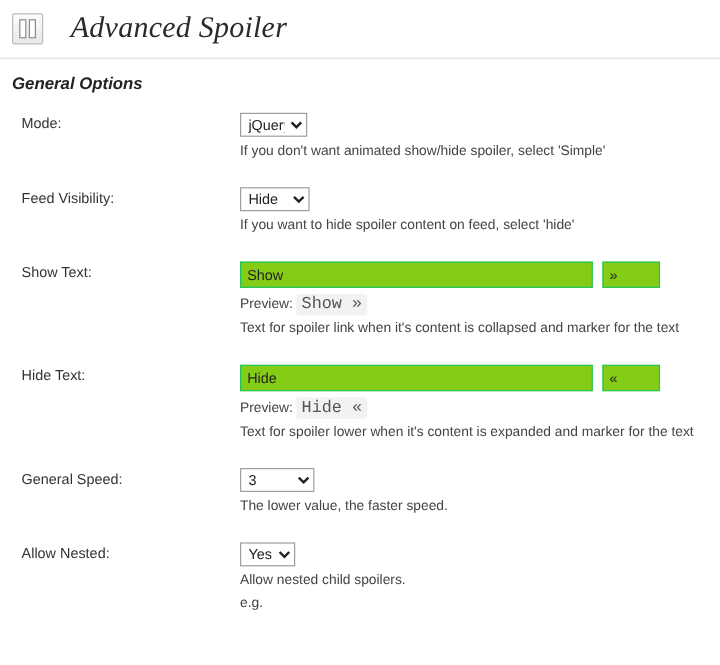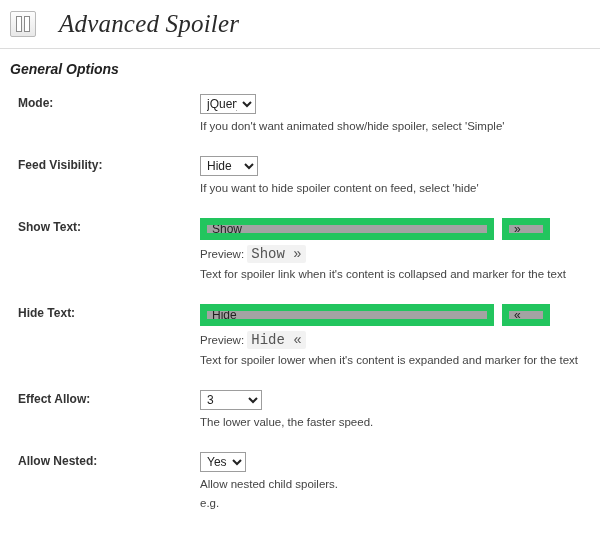--- a/index.html
+++ b/index.html
@@ -90,21 +90,21 @@
   
   table.form-table {
     border-collapse: collapse;
     width: 600px;
     table-layout: fixed;
   }
   table.form-table th {
     width: 200px;
     text-align: left;
     vertical-align: top;
-    font-weight: bold;
+    font-weight: normal;
     font-size: 12px;
     color: #333333;
     padding: 13px 10px 13px 18px;
     box-sizing: border-box;
     margin-left: 28px;
   }
   table.form-table td {
     vertical-align: top;
     padding: 11px 4px 11px 0;
     box-sizing: border-box;
@@ -134,22 +134,22 @@
   .sel-mode { width: 56px; }
   .sel-feed { width: 58px; }
   .sel-effect { width: 66px; }
   .sel-speed { width: 62px; }
   .sel-nested { width: 46px; }
 
   input.text-input {
     font-family: "Liberation Sans", sans-serif;
     font-size: 12px;
     color: #222222;
-    border: 7px solid #22c55e;
-    background: #a3a3a3;
+    border: 1px solid #22c55e;
+    background: #84cc16;
     padding: 3px 5px;
     height: 22px;
     box-sizing: border-box;
   }
   .input-wide { width: 294px; }
   .input-marker { width: 48px; text-align: left; }
   .row-inline {
     display: flex;
     align-items: flex-start;
     gap: 8px;
@@ -235,21 +235,21 @@
           <div class="preview-line">
             <span class="preview-label">Preview:</span>
             <span class="preview-val">Hide «</span>
           </div>
           <div class="desc desc-narrow">Text for spoiler lower when it's content is expanded and marker for the text</div>
         </td>
       </tr>
 
 
       <tr>
-        <th>Effect Allow:</th>
+        <th>General Speed:</th>
         <td>
           <select class="wp-select sel-speed">
             <option selected="">3</option>
           </select>
           <div class="desc">The lower value, the faster speed.</div>
         </td>
       </tr>
 
       <tr>
         <th>Allow Nested:</th>

